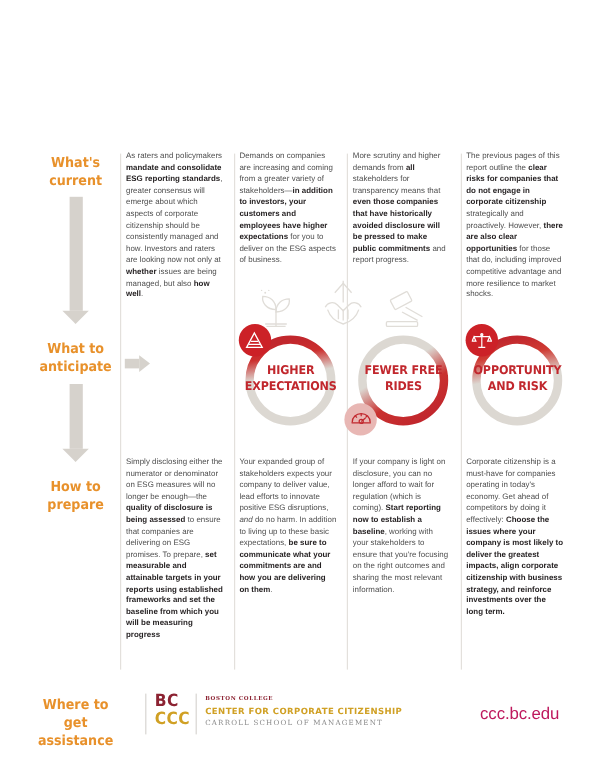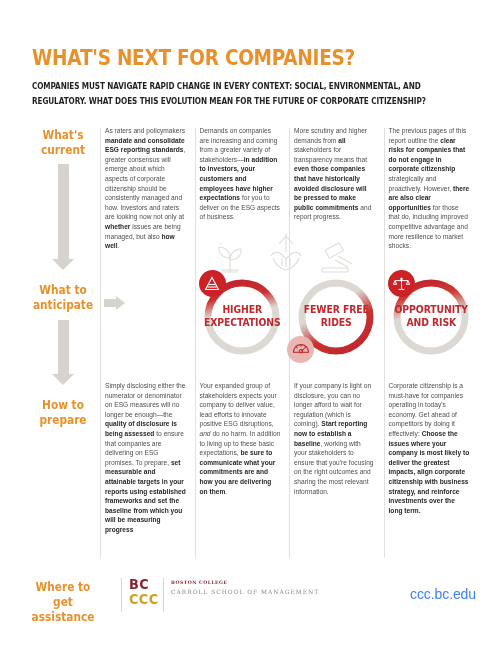--- a/index.html
+++ b/index.html
@@ -178,36 +178,32 @@
     line-height: 11px;
   }
   .lt3 {
     font-family: "DejaVu Serif", serif;
     font-size: 5.9px;
     letter-spacing: 1.0px;
     color: #8a8a8a;
     line-height: 10px;
   }
   .weburl {
-    position: absolute; right: 0; top: 8px;
+    position: absolute; right: 10px; top: 8px;
     font-family: "Liberation Sans", sans-serif;
     font-size: 14px;
-    color: #3b82f6;
+    color: #be185d;
     letter-spacing: -0.1px;
   }
 </style>
 </head>
 <body>
 
 <div id="page">
 
-  <div class="header">
-    <div class="title">WHAT'S NEXT FOR COMPANIES?</div>
-    <div class="subtitle">COMPANIES MUST NAVIGATE RAPID CHANGE IN EVERY CONTEXT: SOCIAL, ENVIRONMENTAL, AND REGULATORY. WHAT DOES THIS EVOLUTION MEAN FOR THE FUTURE OF CORPORATE CITIZENSHIP?</div>
-  </div>
 
   <div class="leftcol">
     <div class="rowlabel lbl-current">What's current</div>
     <div class="downarrow arrow1">
       <div class="shaft"></div>
         <div class="head"></div>
     </div>
     <div class="rowlabel lbl-antic">What to anticipate</div>
     <div class="rightarrow">
       <div class="shaft"></div>
@@ -373,18 +369,19 @@
   <div class="footer">
     <div class="foot-label">Where to get assistance</div>
     <div class="logo-sep"></div>
     <div class="bc-mark">
       <span class="bc">BC</span>
       <span class="ccc">CCC</span>
     </div>
     <div class="logo-sep2"></div>
     <div class="logo-text">
       <div class="lt1">BOSTON COLLEGE</div>
+      <div class="lt2">CENTER FOR CORPORATE CITIZENSHIP</div>
       <div class="lt3">CARROLL SCHOOL OF MANAGEMENT</div>
     </div>
     <div class="weburl">ccc.bc.edu</div>
   </div>
 
 </div>
 
 </body></html>

